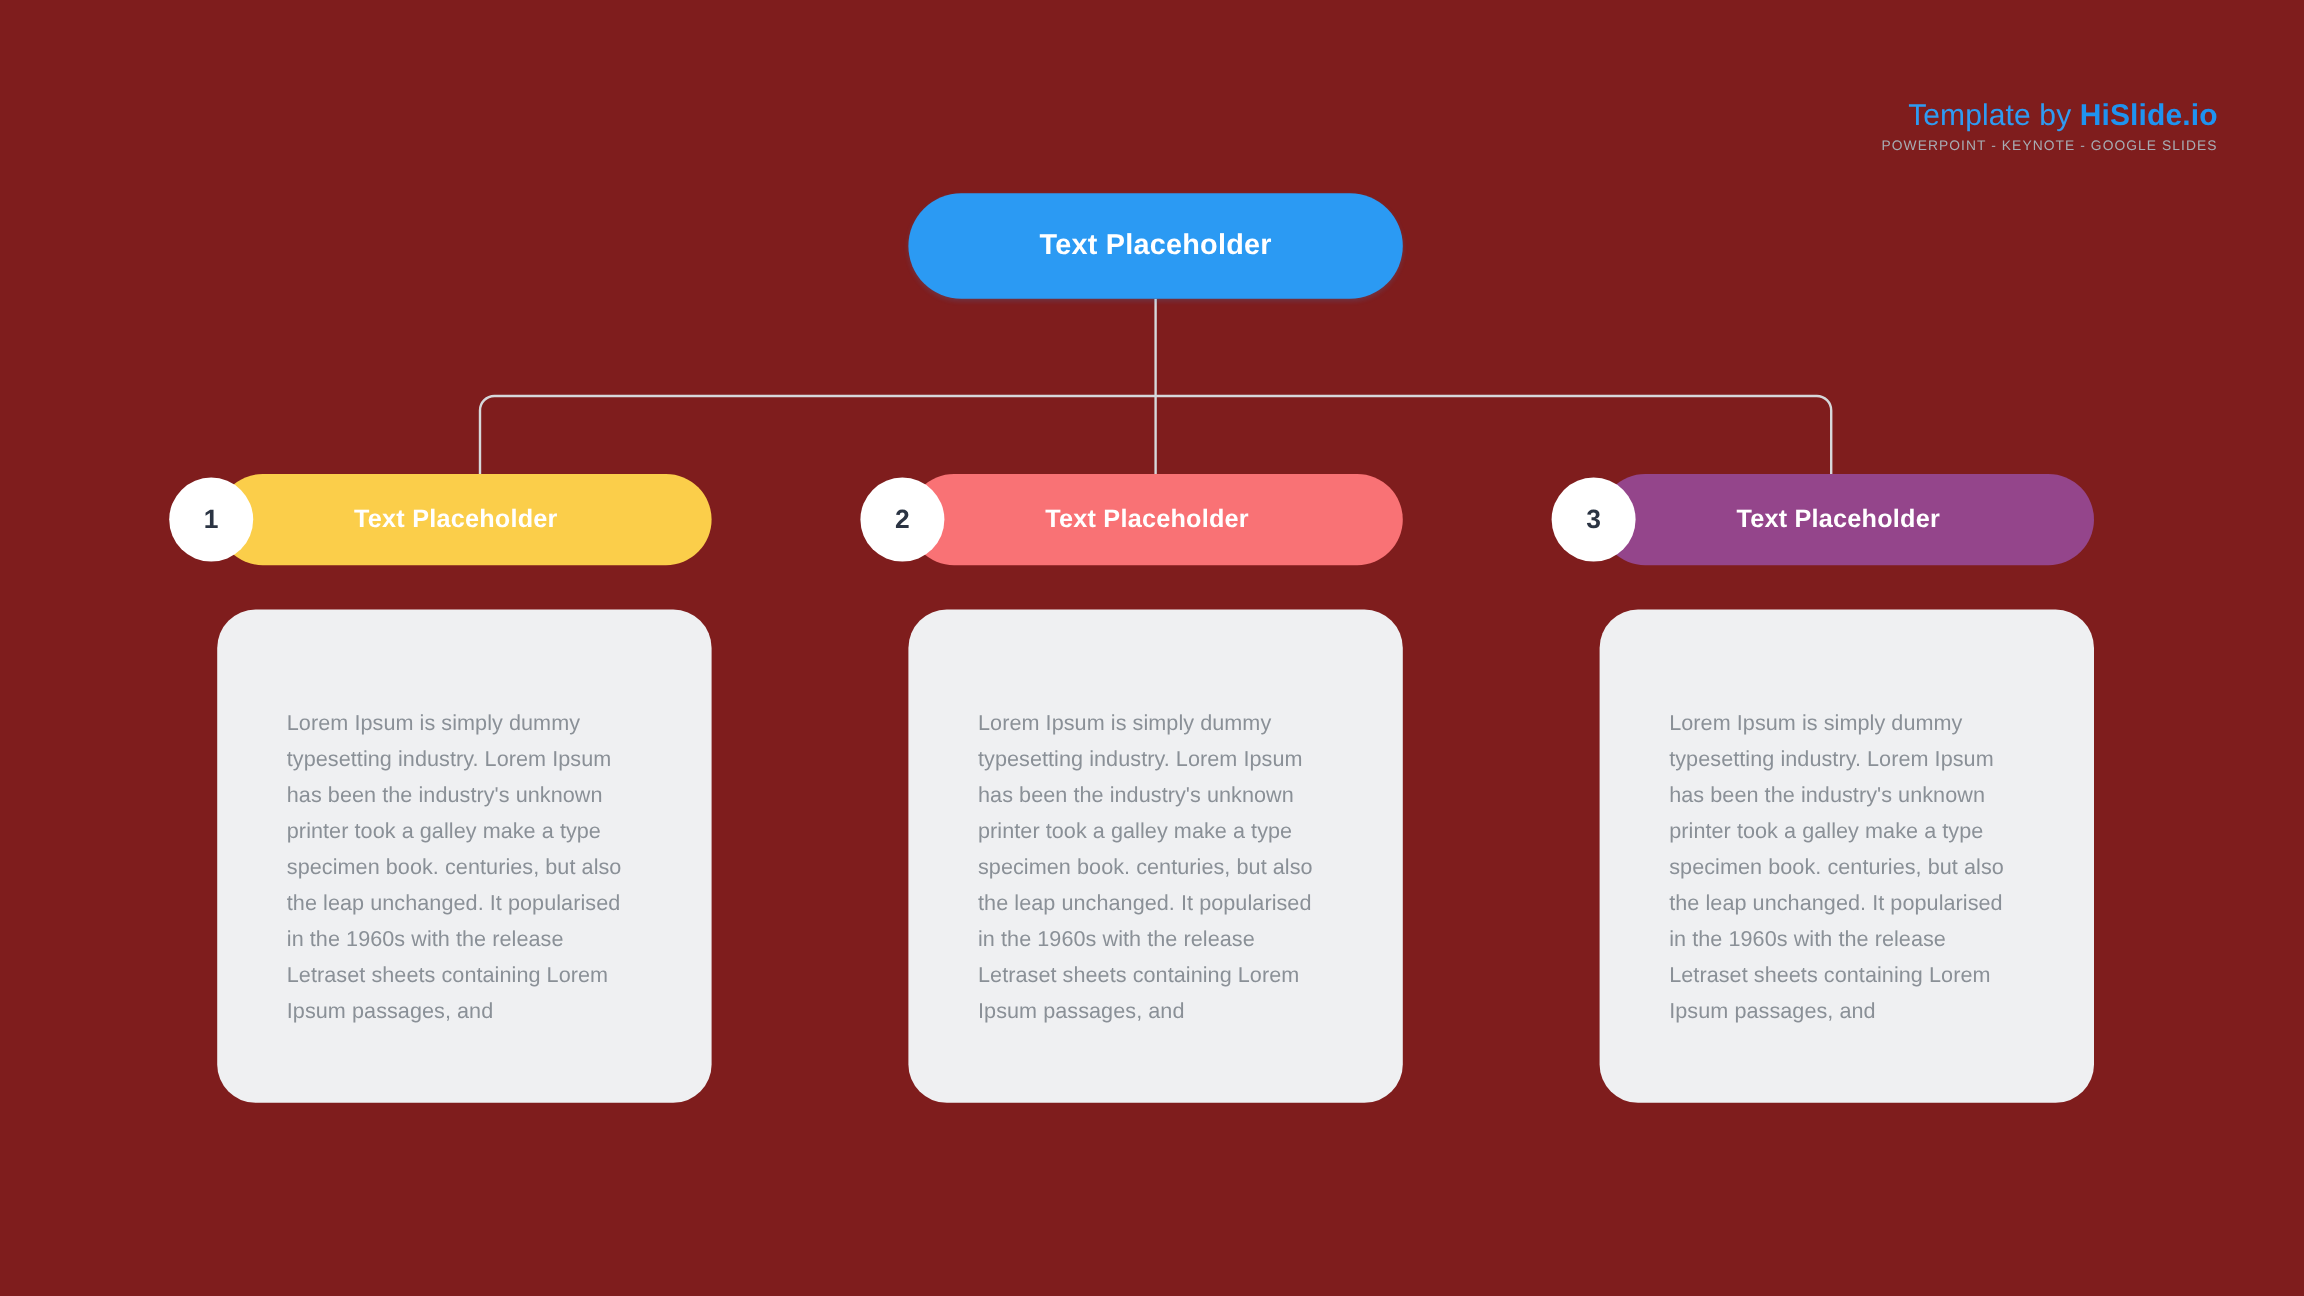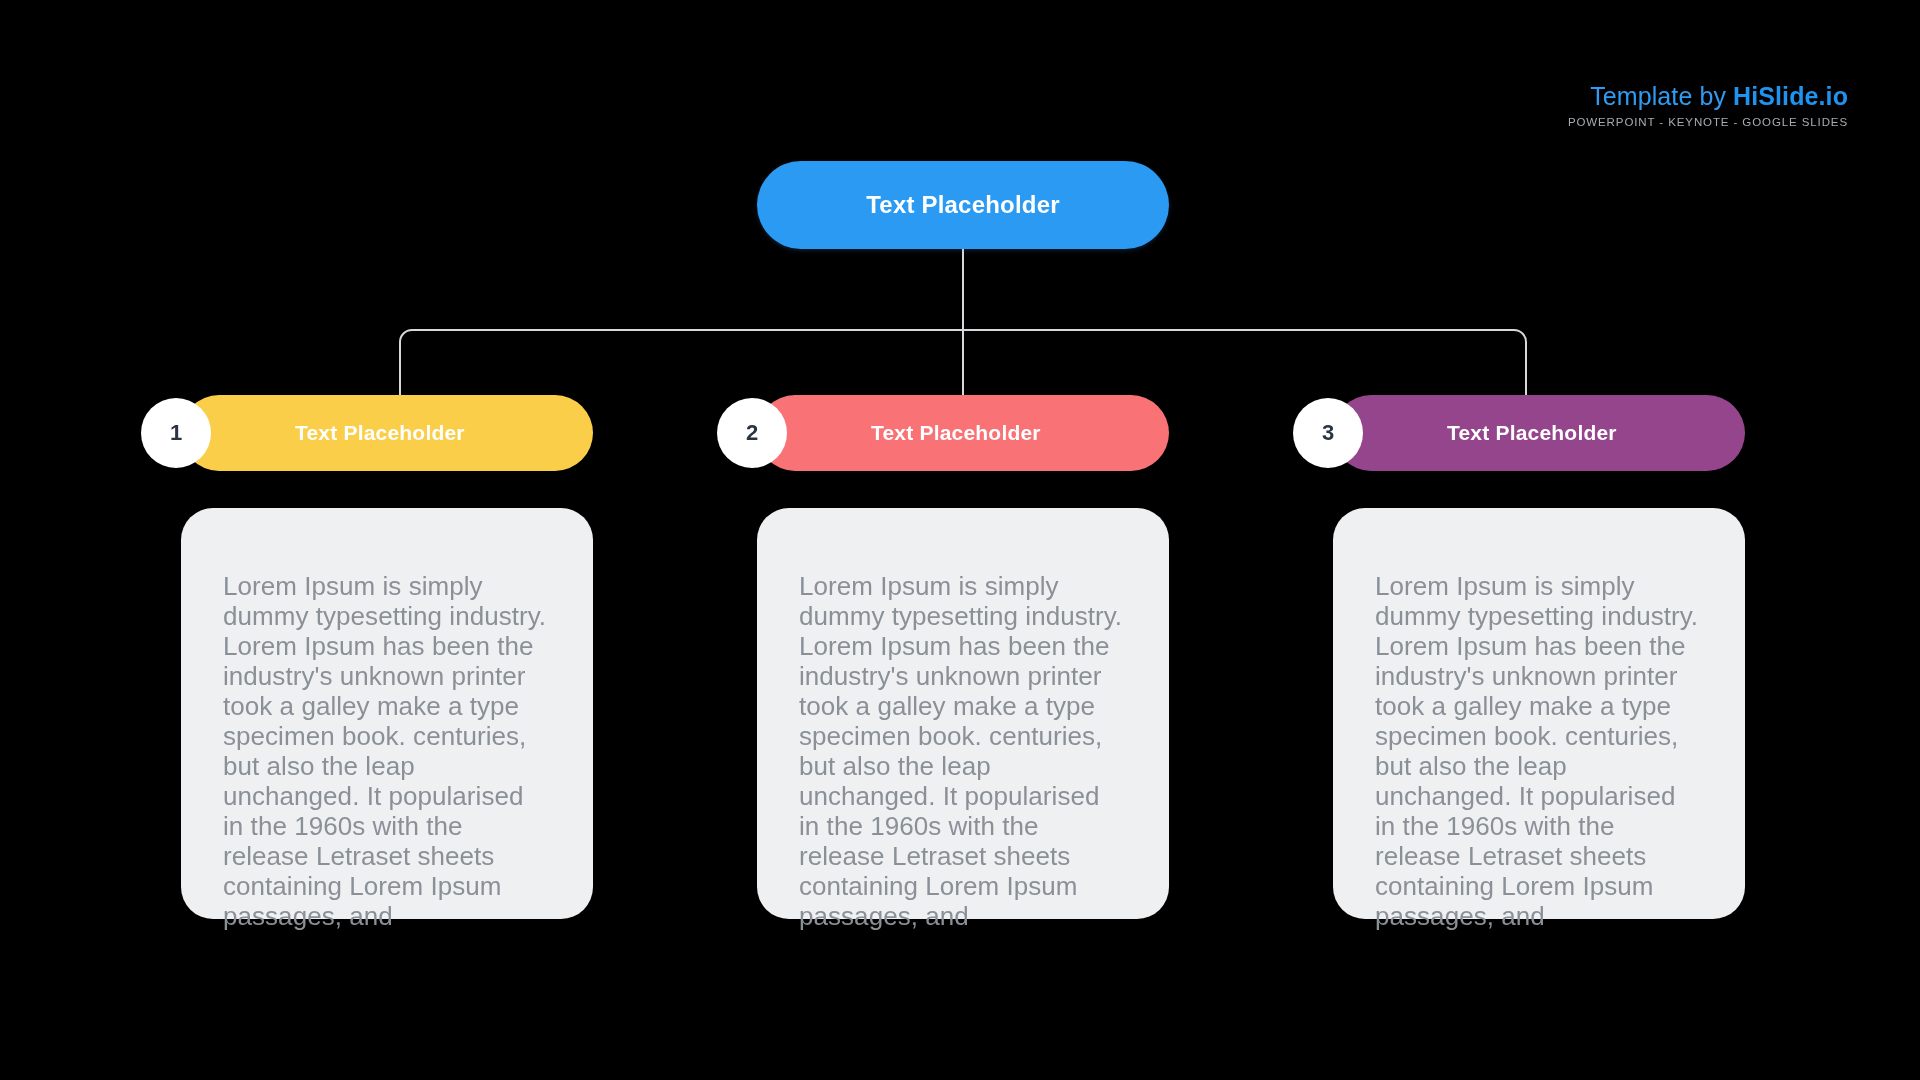--- a/index.html
+++ b/index.html
@@ -13,21 +13,21 @@
     height: 1080px;
     position: relative;
     overflow: hidden;
     font-family: "Liberation Sans", sans-serif;
     -webkit-font-smoothing: antialiased;
   }
 
   .slide {
     position: absolute;
     inset: 0;
-    background: #000000;
+    background: #7f1d1d;
   }
 
   
   .brand {
     position: absolute;
     right: 72px;
     top: 84px;
     text-align: right;
     line-height: 1;
   }
@@ -140,25 +140,25 @@
     background: #eff0f2;
     border-radius: 32px;
     box-sizing: border-box;
     padding: 63px 42px 30px 42px;
   }
   .card-1 { left: 181px; }
   .card-2 { left: 757px; }
   .card-3 { left: 1333px; }
 
   .body-text {
-    font-size: 26px;
+    font-size: 18px;
     line-height: 30px;
     color: #8a9097;
     font-weight: 400;
-    margin: 0;
+    margin: 16px;
     letter-spacing: 0.05px;
   }
 </style>
 </head>
 <body>
 
 <div class="slide">
 
   <div class="brand">
     <div class="brand-title"><span>Template by </span><b>HiSlide.io</b></div>

